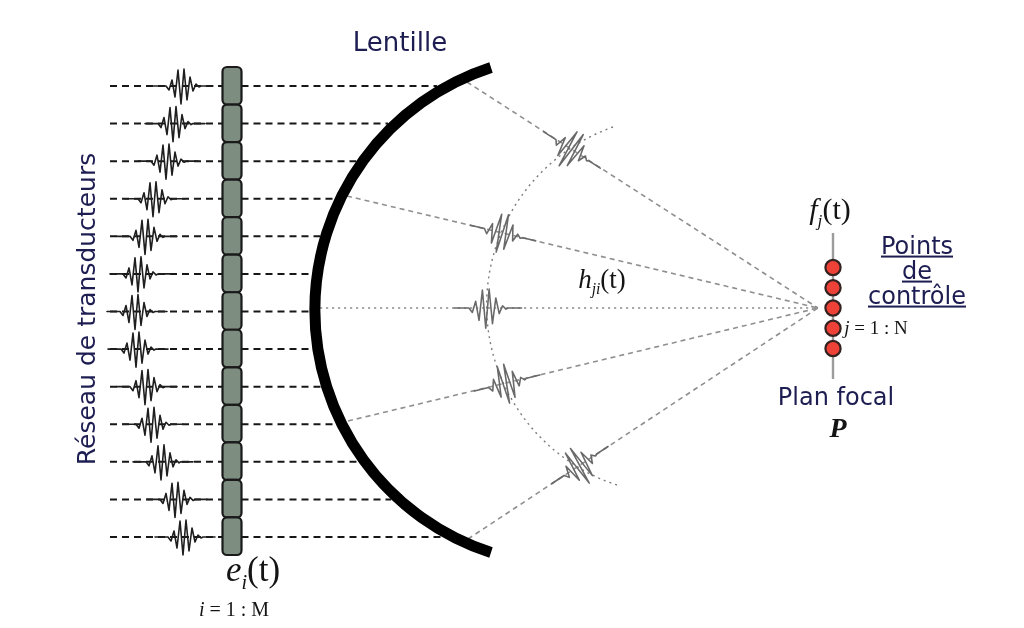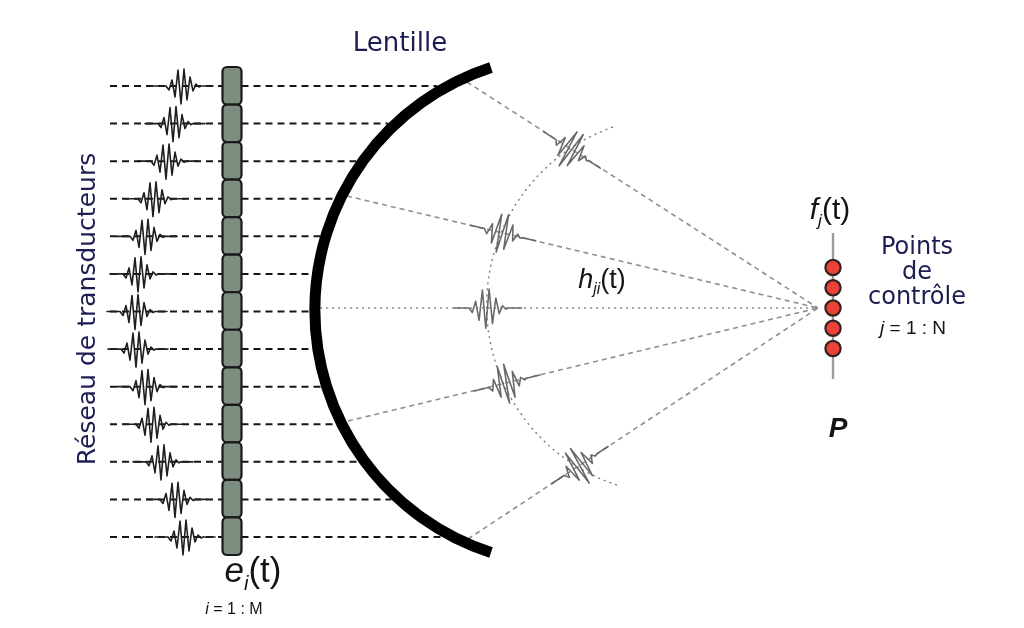--- a/index.html
+++ b/index.html
@@ -2,24 +2,24 @@
 <html style="--label-color: #1d1d52; --math-color: #141414;"><head>
 <meta charset="utf-8">
 <style>
   html,body{margin:0;padding:0;background:#ffffff;}
   .stage{position:relative;width:1024px;height:628px;background:#ffffff;overflow:hidden;
          font-family:"DejaVu Sans","Liberation Sans",sans-serif;}
   .stage svg{position:absolute;left:0;top:0;}
   .lbl{position:absolute;transform:translate(-50%,-50%);white-space:nowrap;line-height:1.04;}
   .rot{transform:translate(-50%,-50%) rotate(-90deg);}
   .sans{color:var(--label-color,#1d1d52);}
-  .math{font-family:Liberation Sans, sans-serif;font-style:italic;color:var(--math-color,#141414);text-align:center;}
+  .math{font-family:Liberation Serif, serif;font-style:italic;color:var(--math-color,#141414);text-align:center;}
   .math sub{font-size:0.58em;font-style:italic;}
   .up{font-style:normal;}
-  .center{text-align:center;}
+  .center{text-align:center;text-decoration:underline;}
 </style>
 </head>
 <body>
 
 <div class="stage">
 
   <svg id="diagram-svg" width="1024" height="628" viewBox="0 0 1024 628">
       <defs>
         <path id="wv" d="M -30 0 L -17 0 L -14 4 L -11 -6 L -8 11 L -5 -16 L -2 18 L 1 -17 L 4 14 L 7 -9 L 10 5 L 13 -2 L 16 1 L 18 0 L 30 0" fill="none" stroke-linejoin="round" stroke-linecap="round"></path>
       </defs>
@@ -131,36 +131,37 @@
       </g>
     </svg>
 
   <div class="lbl sans" style="left:400px;top:43px;font-size:26px;text-align:center;">Lentille</div>
 
   <div class="lbl sans rot" style="left:87px;top:309px;font-size:25px;">Réseau de transducteurs</div>
 
   <div class="lbl math" style="left:253px;top:573px;font-size:35px;">
     <span>e</span><sub>i</sub><span class="up">(t)</span>
   </div>
-  <div class="lbl math" style="left:234px;top:609px;font-size:16px;">
+  <div class="lbl math" style="left:234px;top:609px;font-size:20px;">
     <span>i</span><span class="up"> = 1 : M</span>
   </div>
 
   <div class="lbl math" style="left:602px;top:281px;font-size:27px;">
     <span>h</span><sub>ji</sub><span class="up">(t)</span>
   </div>
 
   <div class="lbl math" style="left:830px;top:211px;font-size:30px;">
     <span>f</span><sub>j</sub><span class="up">(t)</span>
   </div>
 
   <div class="lbl sans center" style="left:917px;top:271px;font-size:24px;">
     <div>Points</div>
     <div>de</div>
     <div>contrôle</div>
   </div>
-  <div class="lbl math" style="left:913px;top:328px;font-size:19px;">
+  <div class="lbl math" style="left:876px;top:328px;font-size:19px;">
     <span>j</span><span class="up"> = 1 : N</span>
   </div>
 
+  <div class="lbl sans" style="left:836px;top:397px;font-size:24px;">Plan focal</div>
   <div class="lbl math" style="left:838px;top:428px;font-size:28px;font-weight:bold;">P</div>
 
 </div>
 
 </body></html>

